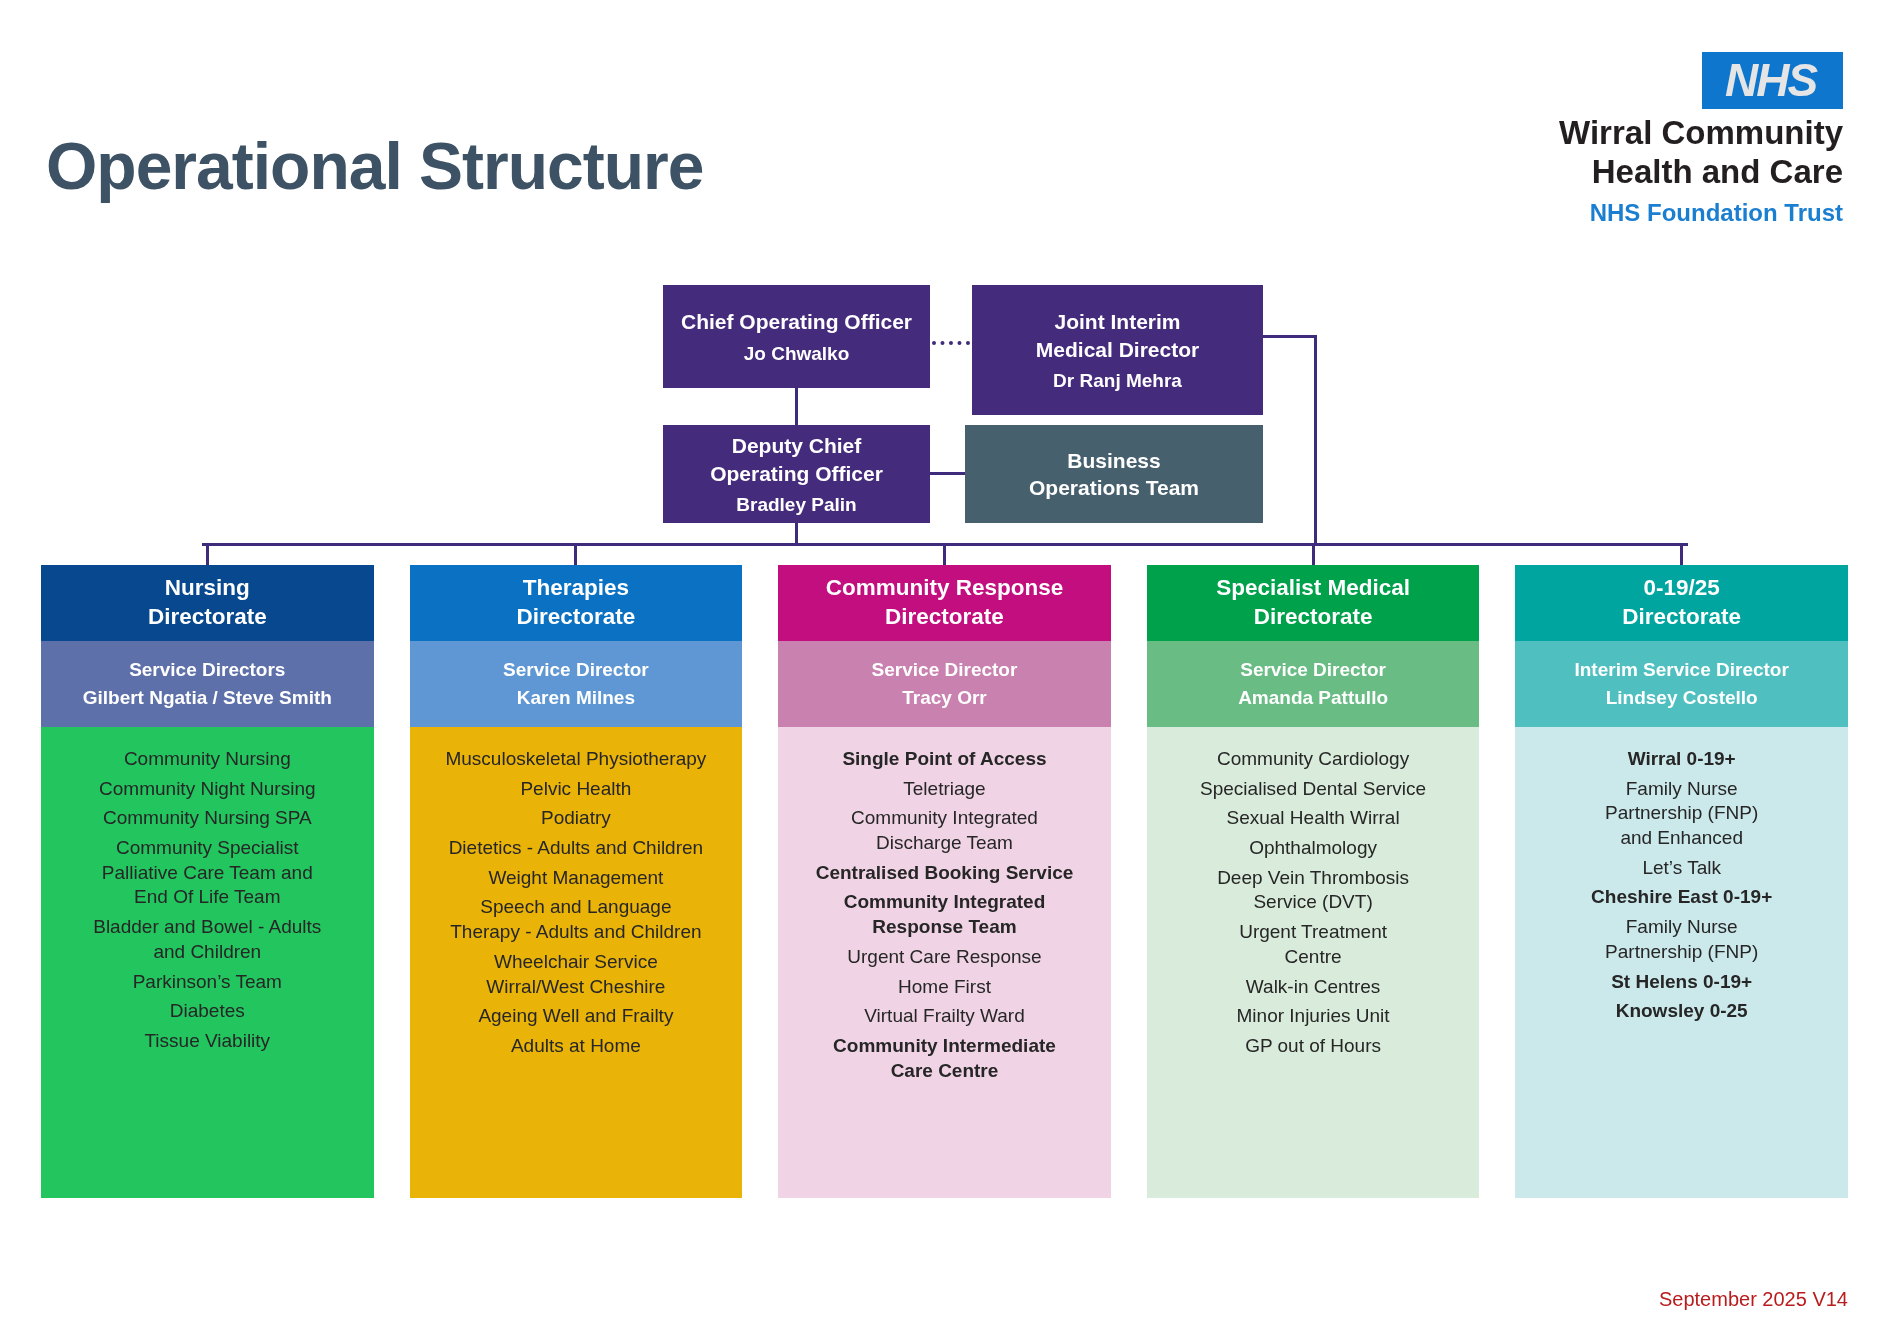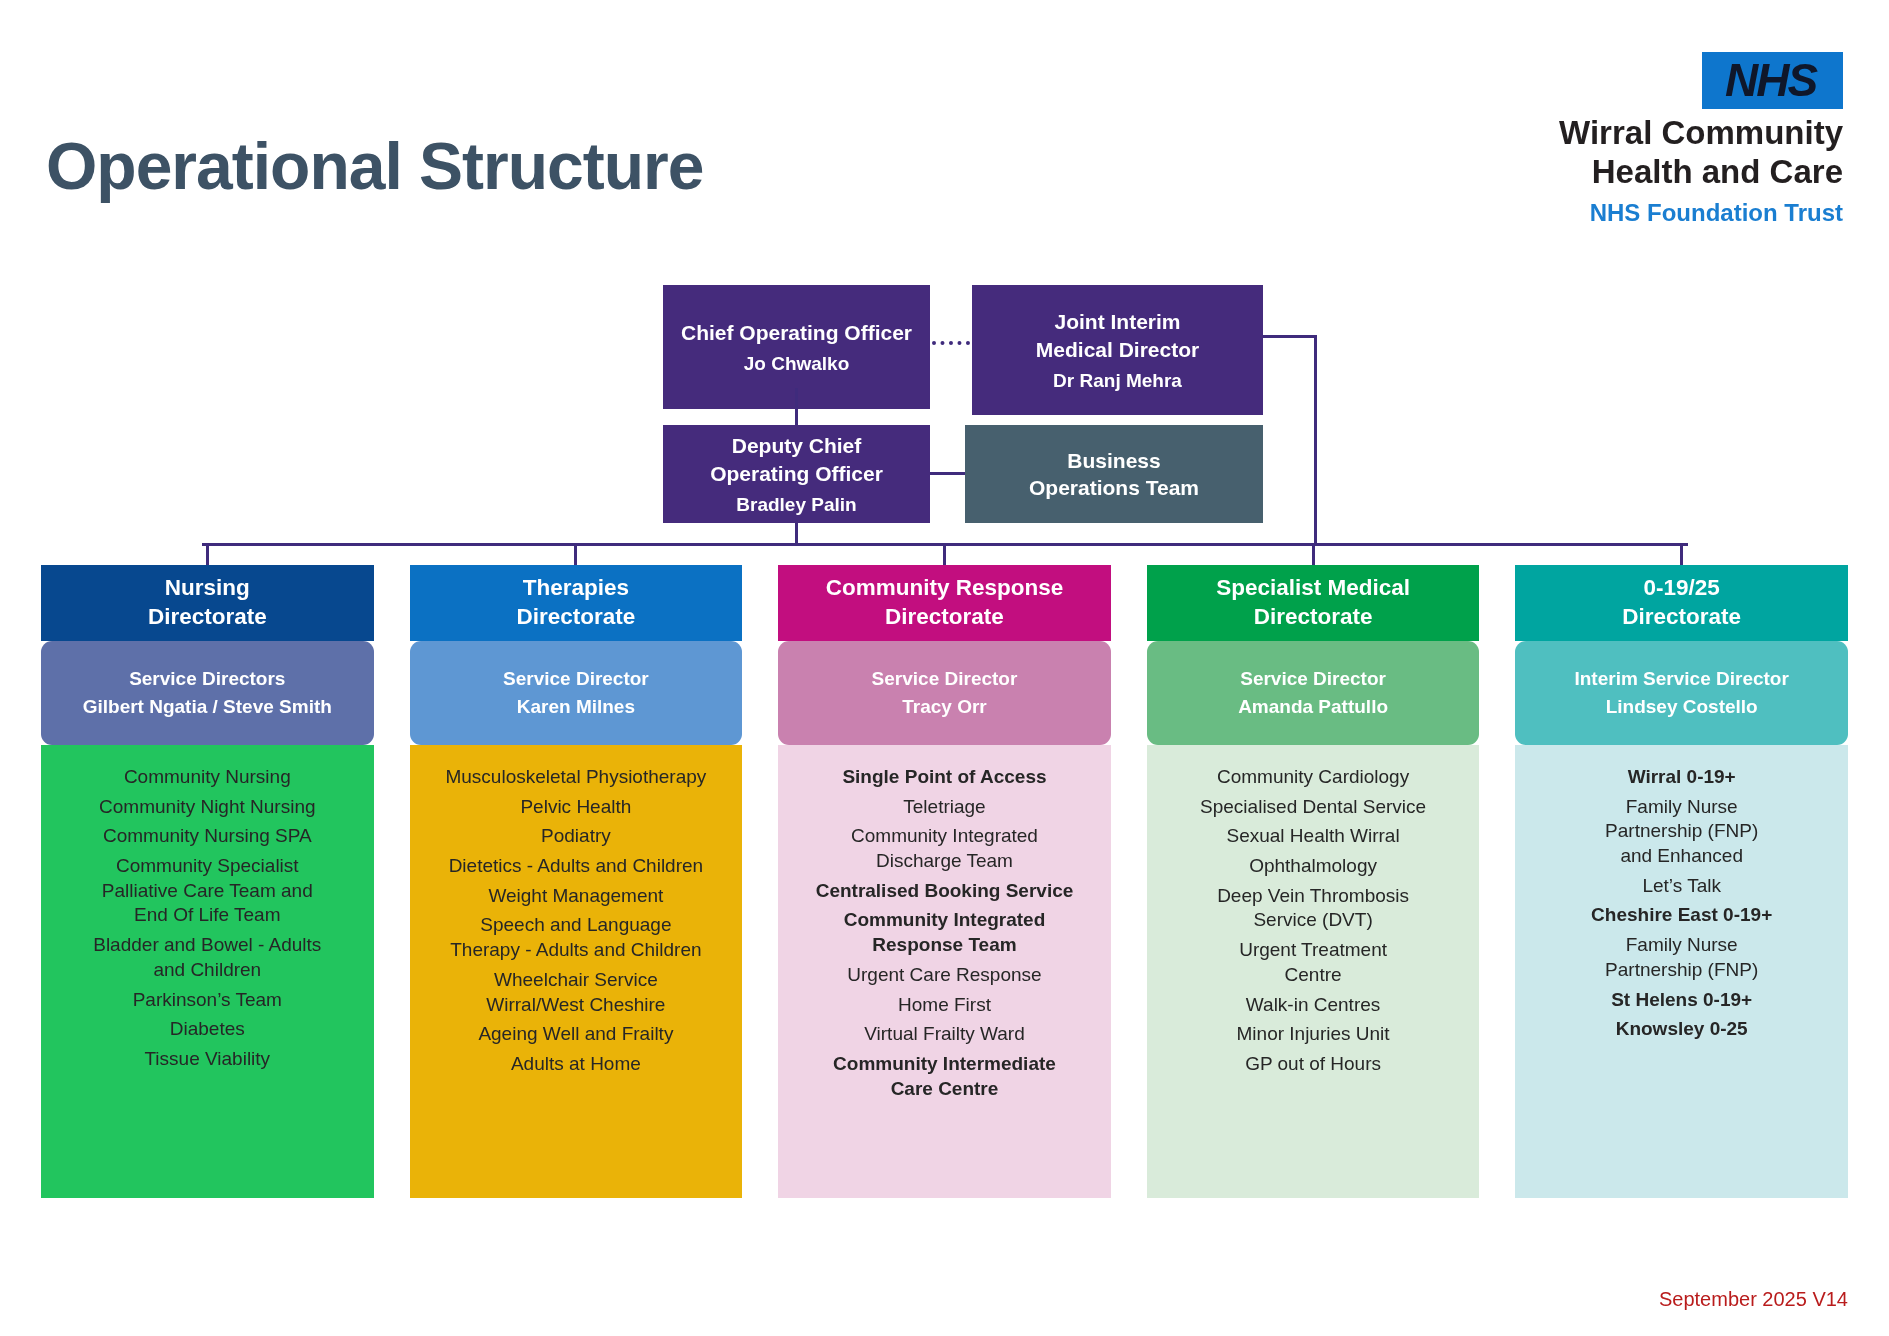--- a/index.html
+++ b/index.html
@@ -14,21 +14,21 @@
     font-size:66px; font-weight:700; color:#3D5265; letter-spacing:-1px;
   }
 
   
   .logo-wrap { position:absolute; top:52px; right:46px; text-align:right; }
   .nhs-box {
     display:inline-block; width:141px; height:57px; background:#0E76CD;
     text-align:center;
   }
   .nhs-box span {
-    color:#0f172a; font-weight:700; font-style:italic; font-size:46px;
+    color:#e5e5e5; font-weight:700; font-style:italic; font-size:46px;
     line-height:57px; letter-spacing:-2px; padding-right:4px;
   }
   .org-name {
     margin-top:5px; font-size:33px; font-weight:700; color:#231F20; line-height:1.18;
     white-space:pre-line;
   }
   .trust-name { margin-top:7px; font-size:24px; font-weight:700; color:#1A7ED1; }
 
   
   .obox {
@@ -55,23 +55,23 @@
   .column::before {
     content:""; position:absolute; top:-22px; left:50%; margin-left:-1.5px;
     width:3px; height:22px; background:#3F2B7C;
   }
   .col-header { height:76px; display:flex; align-items:center; justify-content:center; }
   .col-header-text {
     color:#ffffff; font-weight:700; font-size:22.5px; line-height:1.28;
     text-align:center; white-space:pre-line;
   }
   .col-sub {
-    height:104px; display:flex; flex-direction:column; align-items:center;
+    height:86px; display:flex; flex-direction:column; align-items:center;
     justify-content:center; color:#ffffff; font-weight:700; font-size:19px;
-    line-height:1.5; text-align:center;border-radius:11px;
+    line-height:1.5; text-align:center;
   }
   .col-body { flex:1; padding:15px 4px; text-align:center; font-size:19px; color:#262626; }
   .service { margin:5px 0; line-height:1.3; white-space:pre-line; }
   .service.bold { font-weight:700; }
 
   
   .footer {
     position:absolute; top:1288px; right:41px; font-size:20px; font-weight:400; color:#b91c1c;
   }
 </style>
@@ -82,21 +82,21 @@
 
   <div class="page-title">Operational Structure</div>
 
   <div class="logo-wrap">
     <div class="nhs-box"><span>NHS</span></div>
     <div class="org-name">Wirral Community
 Health and Care</div>
     <div class="trust-name">NHS Foundation Trust</div>
   </div>
 
-  <div class="obox purple" style="left:663px; top:285px; width:267px; height:124px;">
+  <div class="obox purple" style="left:663px; top:285px; width:267px; height:103px;">
     <div class="box-title">Chief Operating Officer</div>
     <div class="box-name">Jo Chwalko</div>
   </div>
 
   <div class="obox purple" style="left:972px; top:285px; width:291px; height:130px;">
     <div class="box-title">Joint Interim
 Medical Director</div>
     <div class="box-name">Dr Ranj Mehra</div>
   </div>
 

